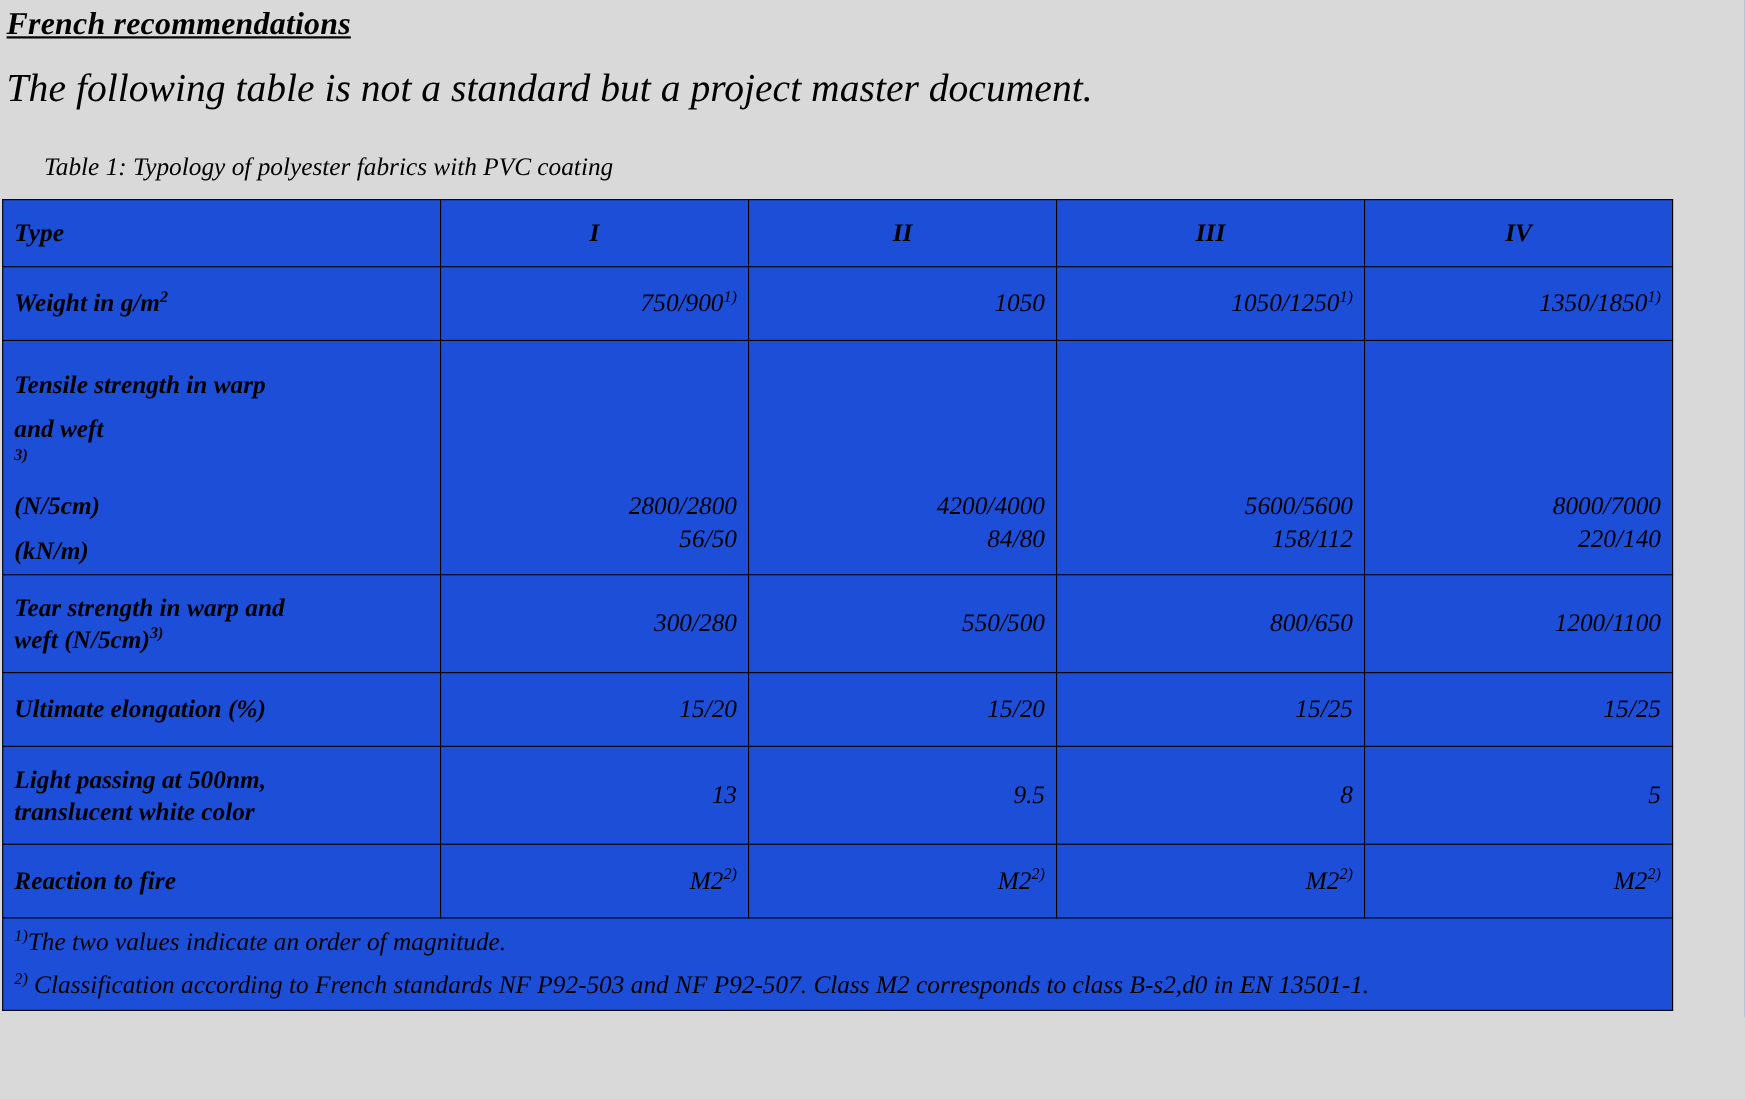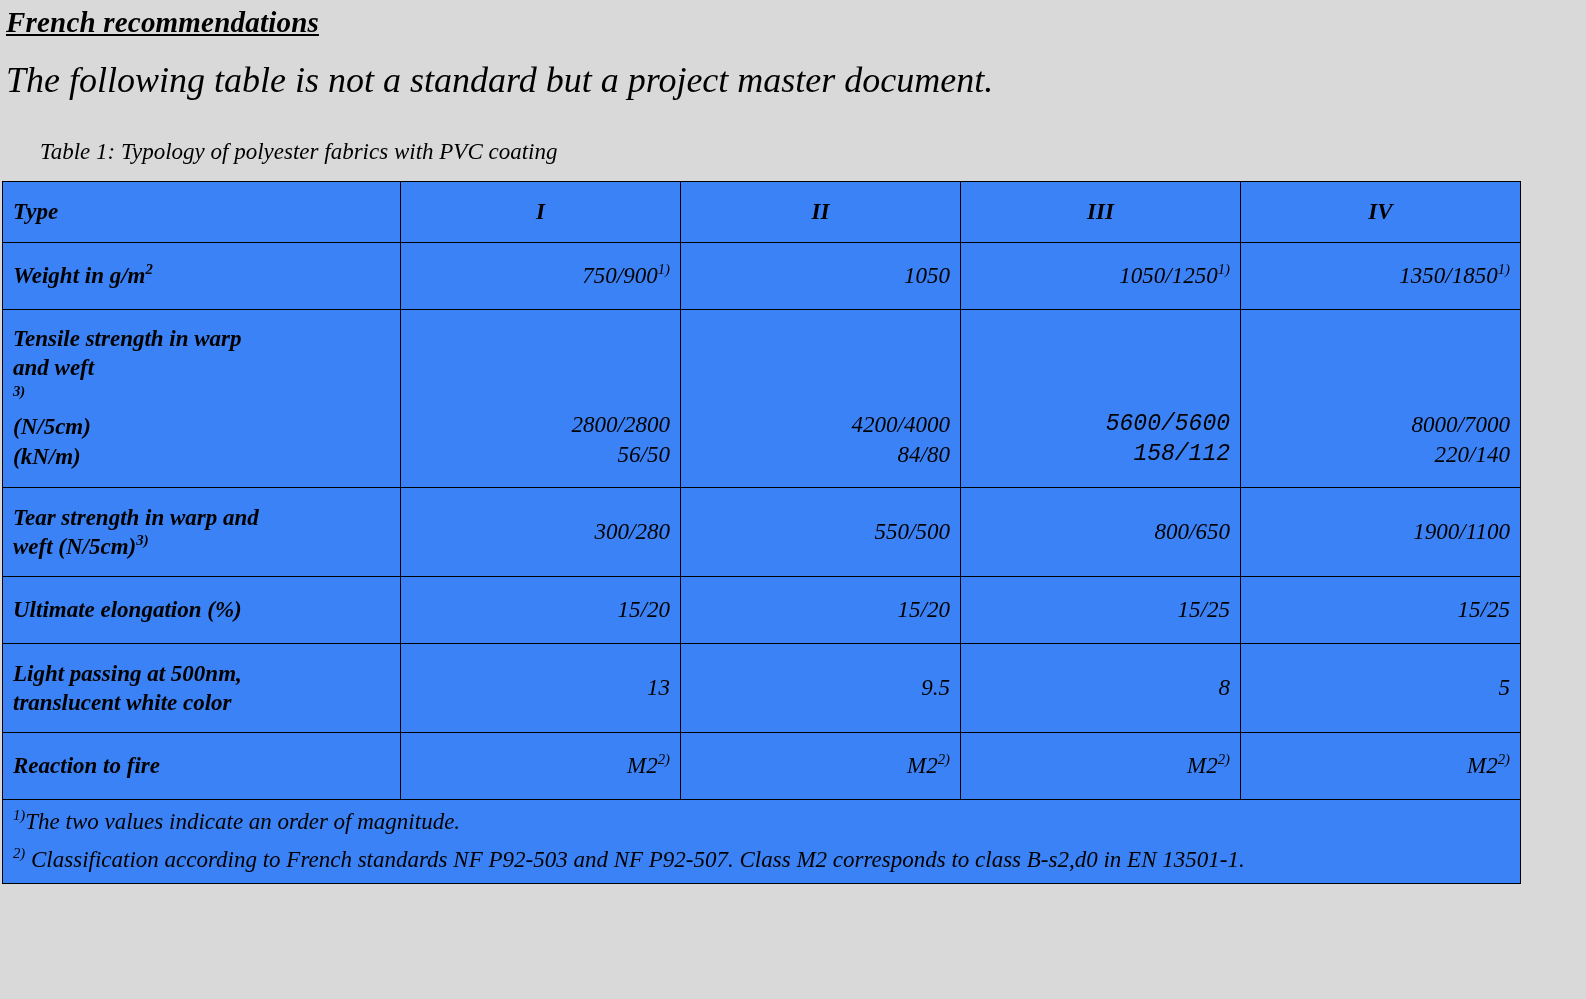--- a/index.html
+++ b/index.html
@@ -40,21 +40,21 @@
     font-style: italic;
     font-size: 23px;
     margin: 16px;
     padding: 22px 0 0 22px;
   }
   table.typology {
     border-collapse: collapse;
     width: 1518px;
     margin-top: 14px;
     table-layout: fixed;
-    background: #3b82f6;
+    background: #1d4ed8;
   }
   table.typology td {
     border: 1.5px solid #000;
     font-size: 23px;
     font-style: italic;
     vertical-align: middle;
     padding: 7px 10px;
   }
   table.typology tr.header-row td {
     font-weight: bold;
@@ -99,20 +99,21 @@
     border-top: 1.5px solid #000;
   }
   .notes-cell p {
     margin: 0 0 8px 0;
   }
   .notes-cell p:last-child {
     margin-bottom: 0;
   }
   .tensile-label span {
     display: block;
+    margin-top: 11px;
   }
   .col-label { width: 398px; }
   .col-v { width: 280px; }
 </style>
 </head>
 <body>
 
 <div class="page">
 
   <h1 class="heading">French recommendations</h1>
@@ -152,39 +153,39 @@
           <span>(kN/m)</span>
         </td>
         <td class="val" style="vertical-align:bottom; padding-bottom:18px;">
           <span class="twoline">2800/2800</span>
           <span class="twoline">56/50</span>
         </td>
         <td class="val" style="vertical-align:bottom; padding-bottom:18px;">
           <span class="twoline">4200/4000</span>
           <span class="twoline">84/80</span>
         </td>
-        <td class="val" style="vertical-align:bottom; padding-bottom:18px;font-family:Liberation Mono, monospace;">
+        <td class="val" style="vertical-align:bottom; padding-bottom:18px;">
           <span class="twoline">5600/5600</span>
           <span class="twoline">158/112</span>
         </td>
         <td class="val" style="vertical-align:bottom; padding-bottom:18px;">
           <span class="twoline">8000/7000</span>
           <span class="twoline">220/140</span>
         </td>
       </tr>
 
       <tr class="med-row">
         <td class="rowlabel">
           <span style="display:block;">Tear strength in warp and</span>
           <span style="display:block;"><span>weft (N/5cm)</span><sup>3)</sup></span>
         </td>
         <td class="val">300/280</td>
         <td class="val">550/500</td>
         <td class="val">800/650</td>
-        <td class="val">1900/1100</td>
+        <td class="val">1200/1100</td>
       </tr>
 
       <tr class="short-row">
         <td class="rowlabel">Ultimate elongation (%)</td>
         <td class="val">15/20</td>
         <td class="val">15/20</td>
         <td class="val">15/25</td>
         <td class="val">15/25</td>
       </tr>
 

